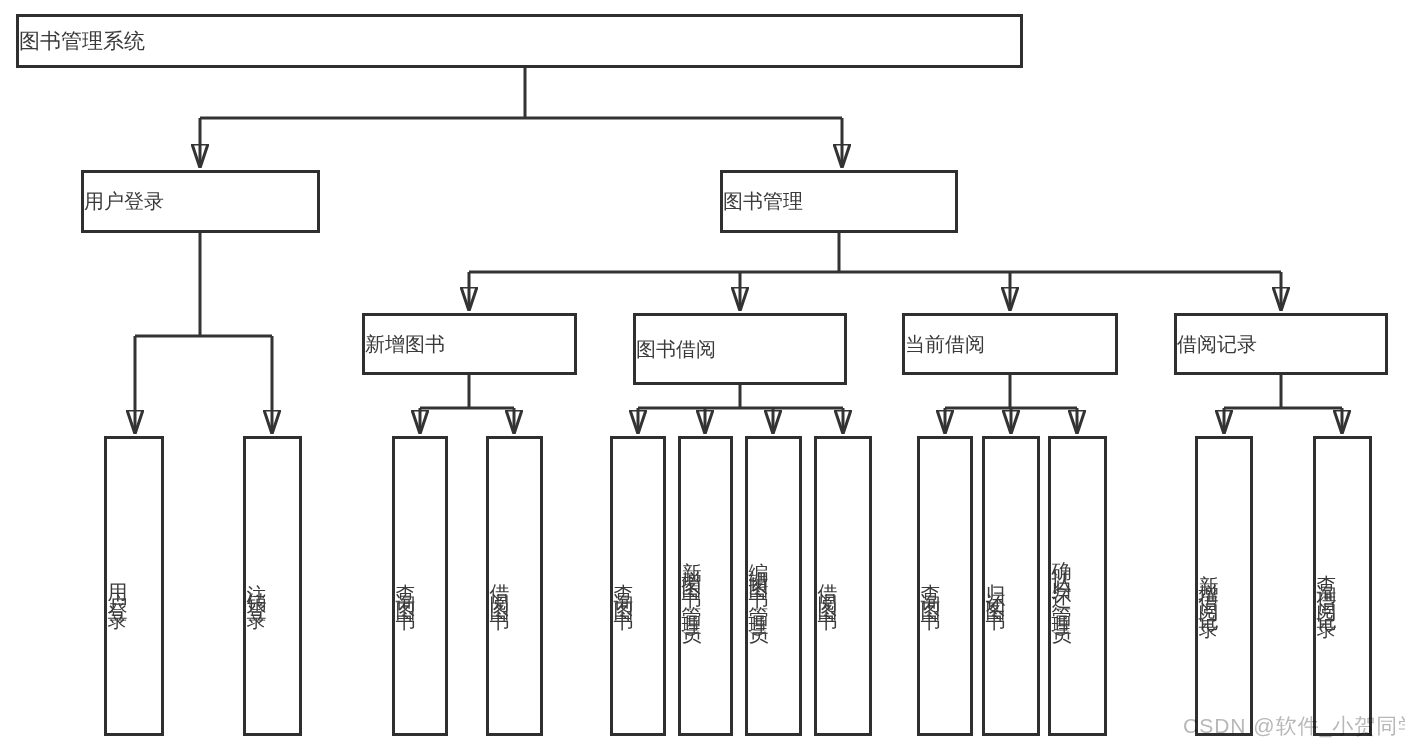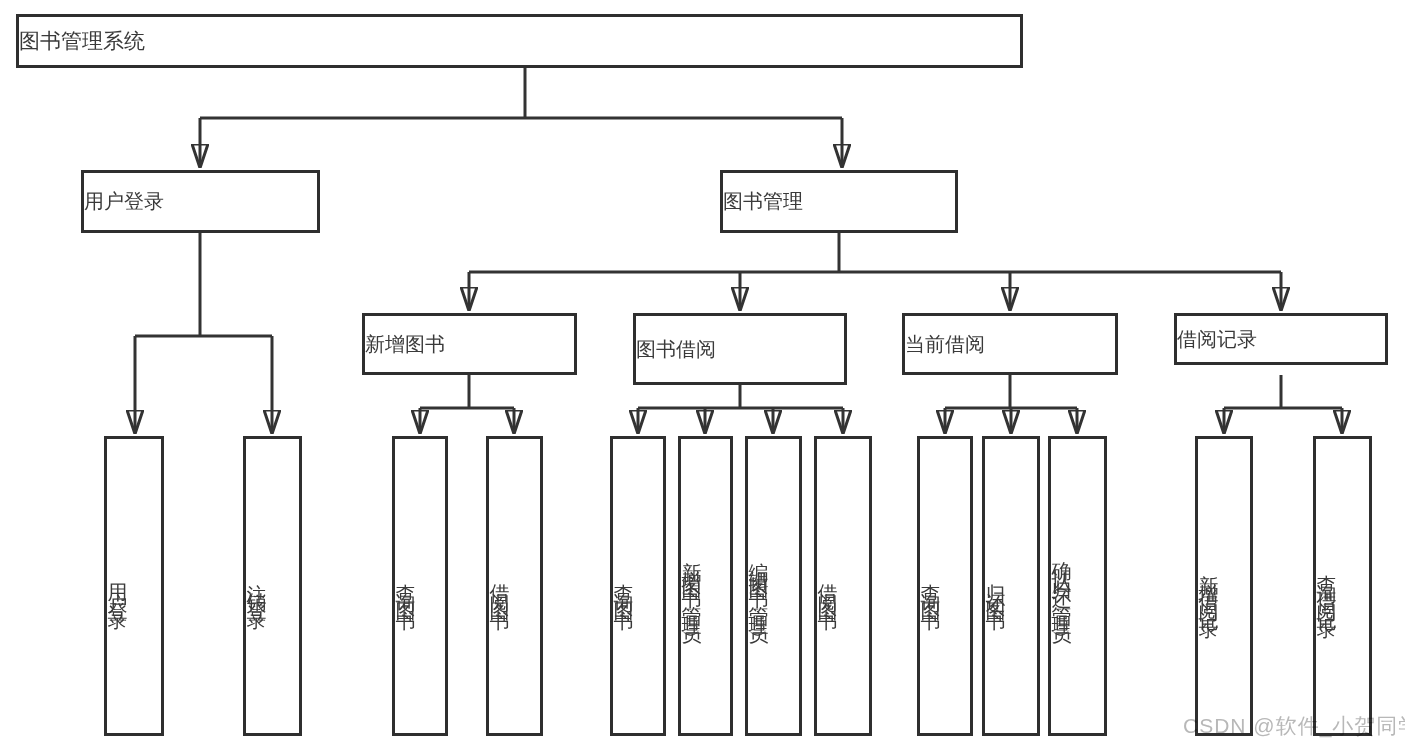--- a/index.html
+++ b/index.html
@@ -135,21 +135,21 @@
 
   <div class="node" style="left:362px; top:313px; width:215px; height:62px;">
     <span>新增图书</span>
   </div>
   <div class="node" style="left:633px; top:313px; width:214px; height:72px;">
     <span>图书借阅</span>
   </div>
   <div class="node" style="left:902px; top:313px; width:216px; height:62px;">
     <span>当前借阅</span>
   </div>
-  <div class="node" style="left:1174px; top:313px; width:214px; height:52px;">
+  <div class="node" style="left:1174px; top:313px; width:214px; height:62px;">
     <span>借阅记录</span>
   </div>
 
   <div class="node vnode" style="left:104px; top:436px; width:60px; height:300px;">
     <span>用户登录</span>
   </div>
   <div class="node vnode" style="left:243px; top:436px; width:59px; height:300px;">
     <span>注销登录</span>
   </div>
 

